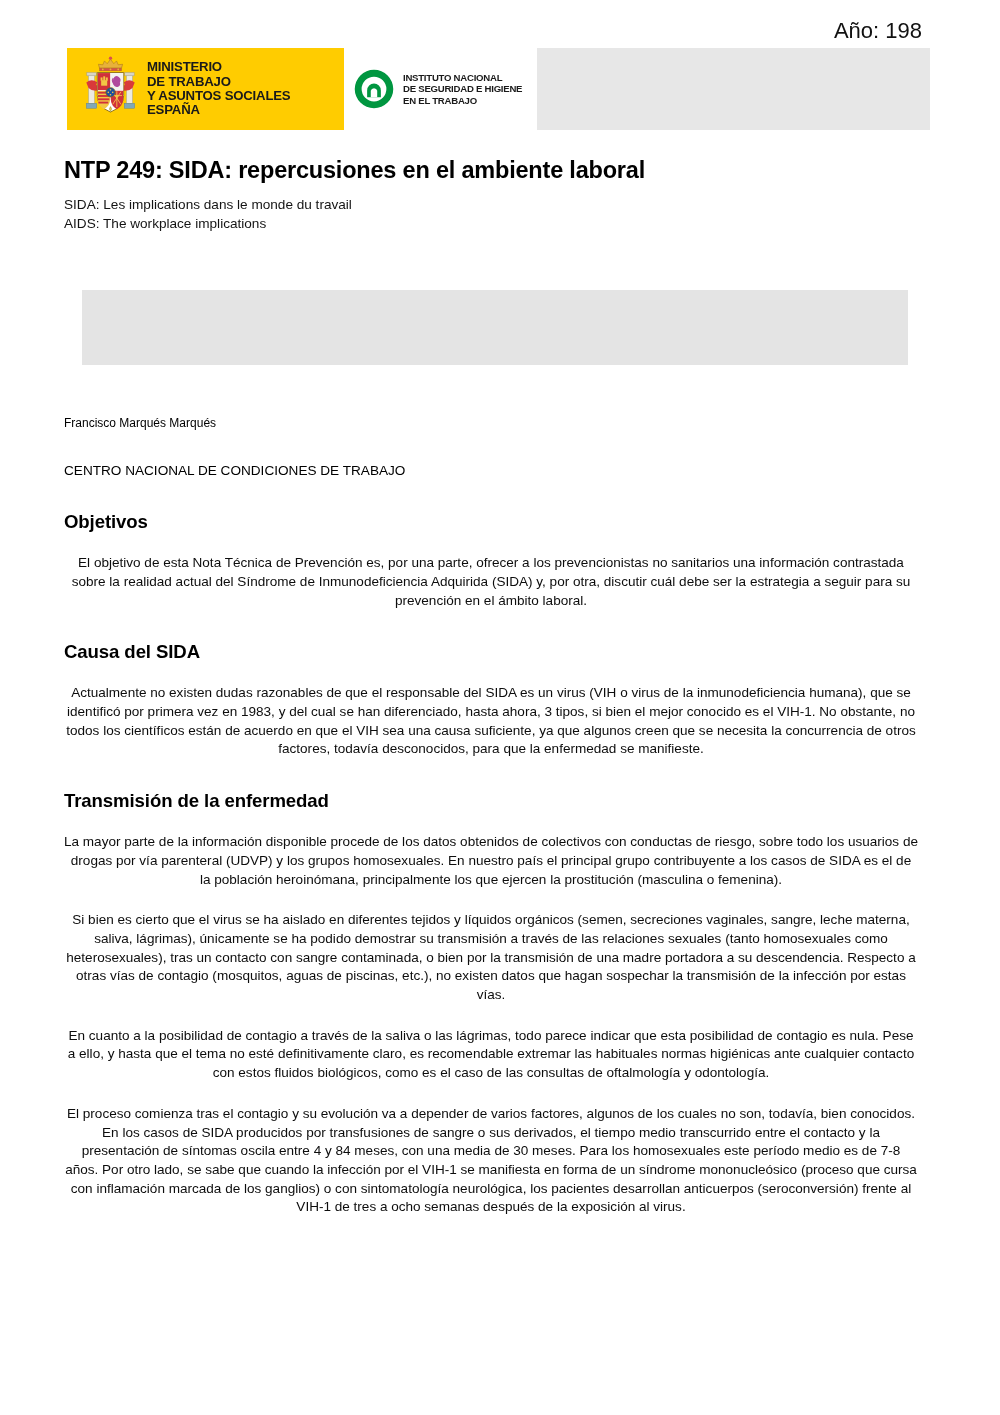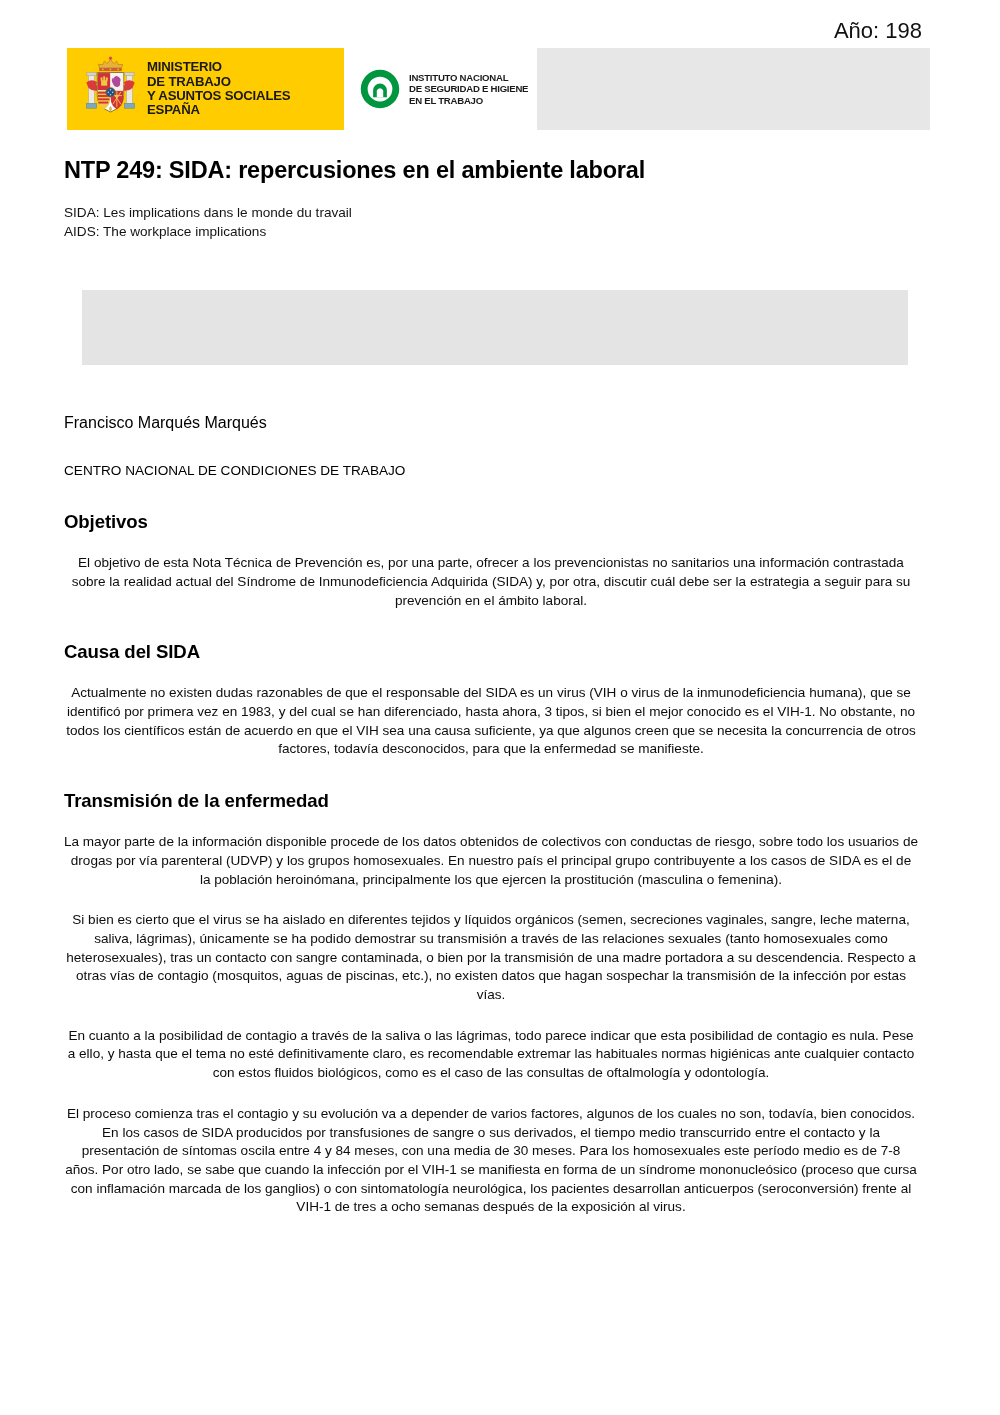--- a/index.html
+++ b/index.html
@@ -71,21 +71,21 @@
     white-space: nowrap;
   }
   .logo-insht {
     width: 193px;
     height: 82px;
     background: #ffffff;
     flex: 0 0 auto;
     display: flex;
     align-items: center;
     box-sizing: border-box;
-    padding-left: 14px;
+    padding-left: 8px;
   }
   .insht-mark {
     width: 44px;
     height: 44px;
     flex: 0 0 auto;
     margin-right: 7px;
   }
   .insht-text {
     font-family: "Liberation Sans", sans-serif;
     font-weight: bold;
@@ -105,21 +105,21 @@
     font-size: 23.5px;
     font-weight: bold;
     line-height: 28px;
     letter-spacing: -0.2px;
     color: #000;
     white-space: nowrap;
   }
   .subtitles {
     position: absolute;
     left: 64px;
-    top: 204px;
+    top: 196px;
     font-size: 13.6px;
     line-height: 18.5px;
     color: #141414;
   }
 
   
   .placeholder-box {
     position: absolute;
     left: 82px;
     top: 290px;
@@ -135,21 +135,21 @@
     top: 414px;
     width: 854px;
   }
   .redactor-label {
     font-size: 13.4px;
     font-weight: bold;
     line-height: 18px;
     margin: 0 0 28px 0;
   }
   .author-block {
-    font-size: 16px;
+    font-size: 12px;
     line-height: 18.6px;
     margin: 0 0 29px 0;
   }
   .center-line {
     font-size: 13.6px;
     line-height: 18.6px;
     margin: 0 0 30px 0;
   }
   h2.section {
     font-size: 18.6px;

